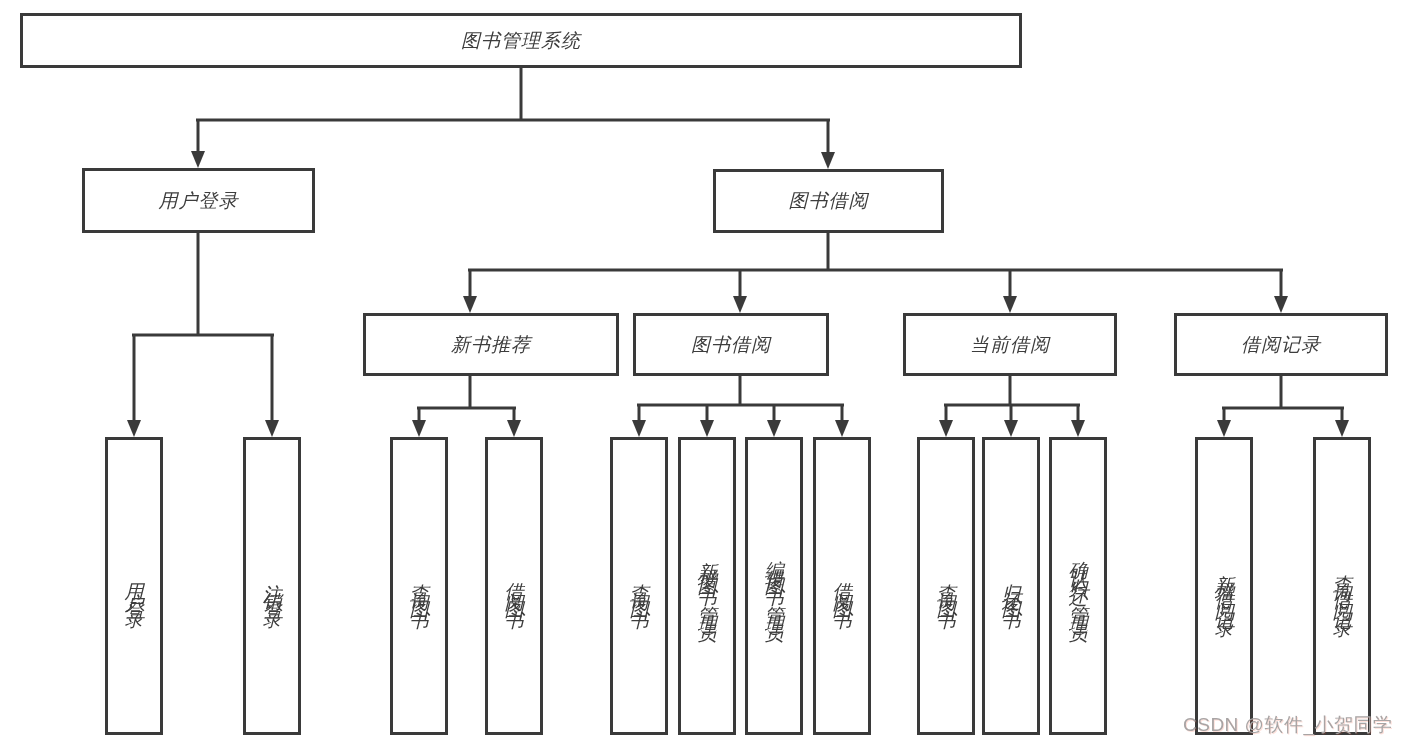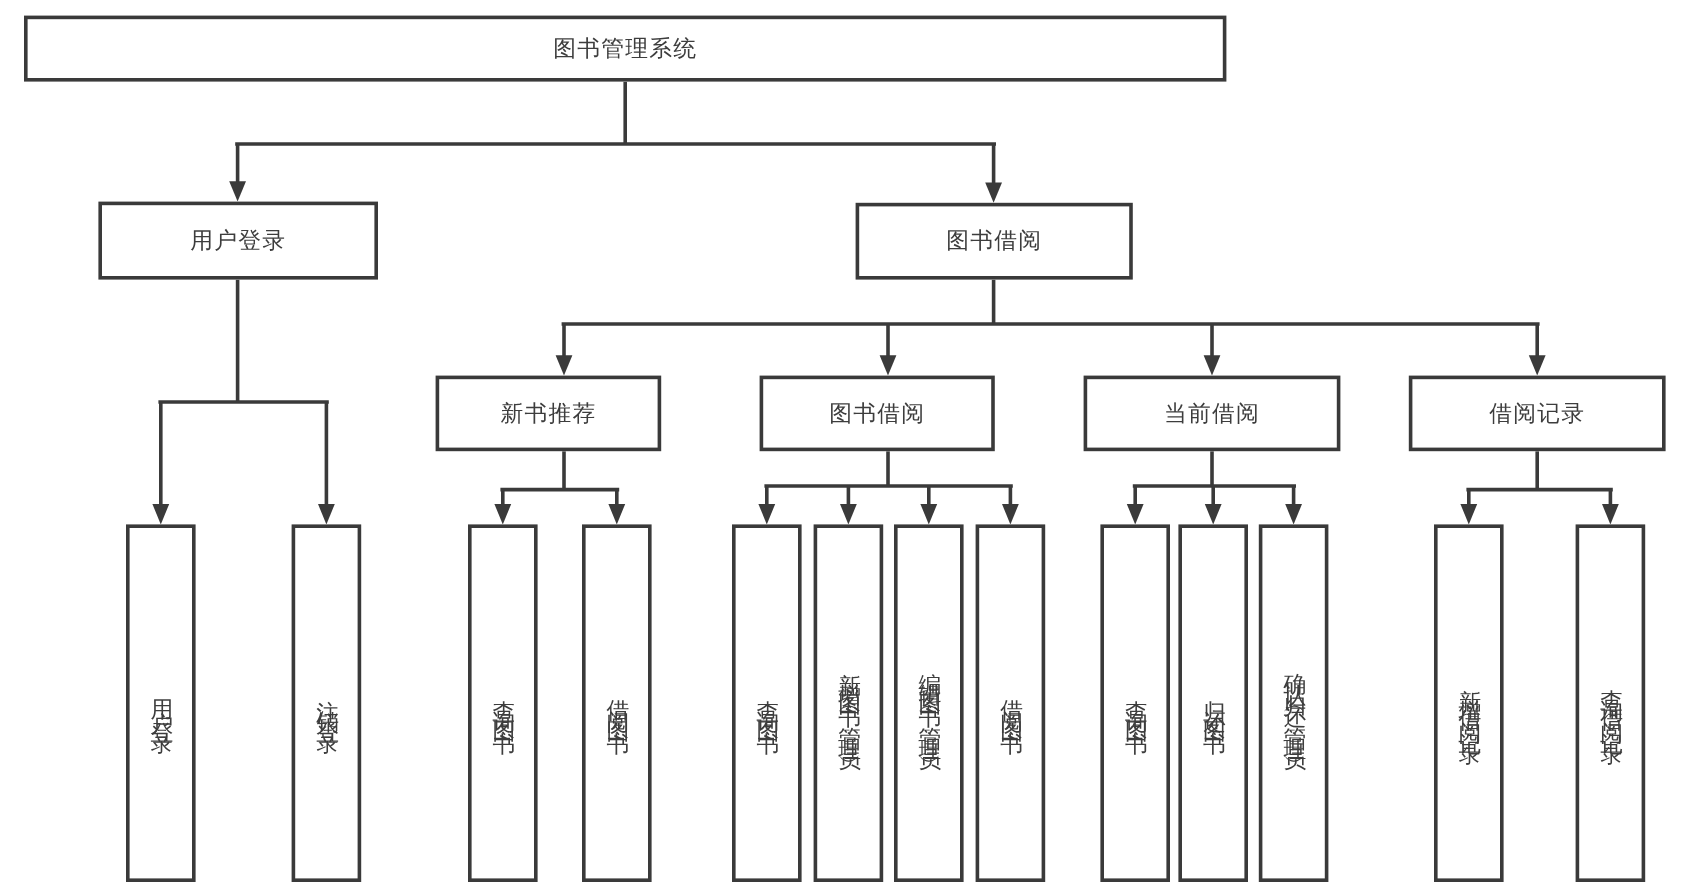--- a/index.html
+++ b/index.html
@@ -13,21 +13,21 @@
   body{background:var(--bg);font-family:"Liberation Sans",sans-serif;}
   .stage{
     position:relative;width:1405px;height:747px;background:var(--bg);overflow:hidden;
   }
   .wires{position:absolute;left:0;top:0;width:1405px;height:747px;}
   .wires line{stroke:var(--line);stroke-width:3;}
   .wires polygon{fill:var(--line);}
   .box{
     position:absolute;background:var(--fill);border:3px solid var(--line);
     display:flex;align-items:center;justify-content:center;
-    color:var(--text);font-size:19px;letter-spacing:1px;
+    color:var(--text);font-size:19px;letter-spacing:1px;font-style:italic;
   }
   .leaf{width:58px;height:298px;}
   .leaf .vtext{
     position:absolute;left:50%;top:50%;transform:translate(-50%,-50%);
     writing-mode:vertical-rl;text-orientation:mixed;white-space:nowrap;
     font-size:19px;letter-spacing:9px;color:var(--text);
   }
   .watermark{
     position:absolute;left:1183px;top:712px;z-index:5;
     font-size:19px;color:var(--wm);letter-spacing:0.5px;white-space:nowrap;
@@ -119,21 +119,21 @@
     <span>图书管理系统</span>
   </div>
 
   <div class="box" style="left:82px;top:168px;width:233px;height:65px">
     <span>用户登录</span>
   </div>
   <div class="box" style="left:713px;top:169px;width:231px;height:64px">
     <span>图书借阅</span>
   </div>
 
-  <div class="box" style="left:363px;top:313px;width:188px;height:63px">
+  <div class="box" style="left:363px;top:313px;width:256px;height:63px">
     <span>新书推荐</span>
   </div>
   <div class="box" style="left:633px;top:313px;width:196px;height:63px">
     <span>图书借阅</span>
   </div>
   <div class="box" style="left:1174px;top:313px;width:214px;height:63px">
     <span>借阅记录</span>
   </div>
   <div class="box" style="left:903px;top:313px;width:214px;height:63px">
     <span>当前借阅</span>
@@ -176,14 +176,15 @@
     <span class="vtext">确认归还（管理员）</span>
   </div>
 
   <div class="box leaf" style="left:1195px;top:437px">
     <span class="vtext">新增借阅记录</span>
   </div>
   <div class="box leaf" style="left:1313px;top:437px">
     <span class="vtext">查询借阅记录</span>
   </div>
 
+  <div class="watermark">CSDN @软件_小贺同学</div>
 
 </div>
 
 </body></html>

